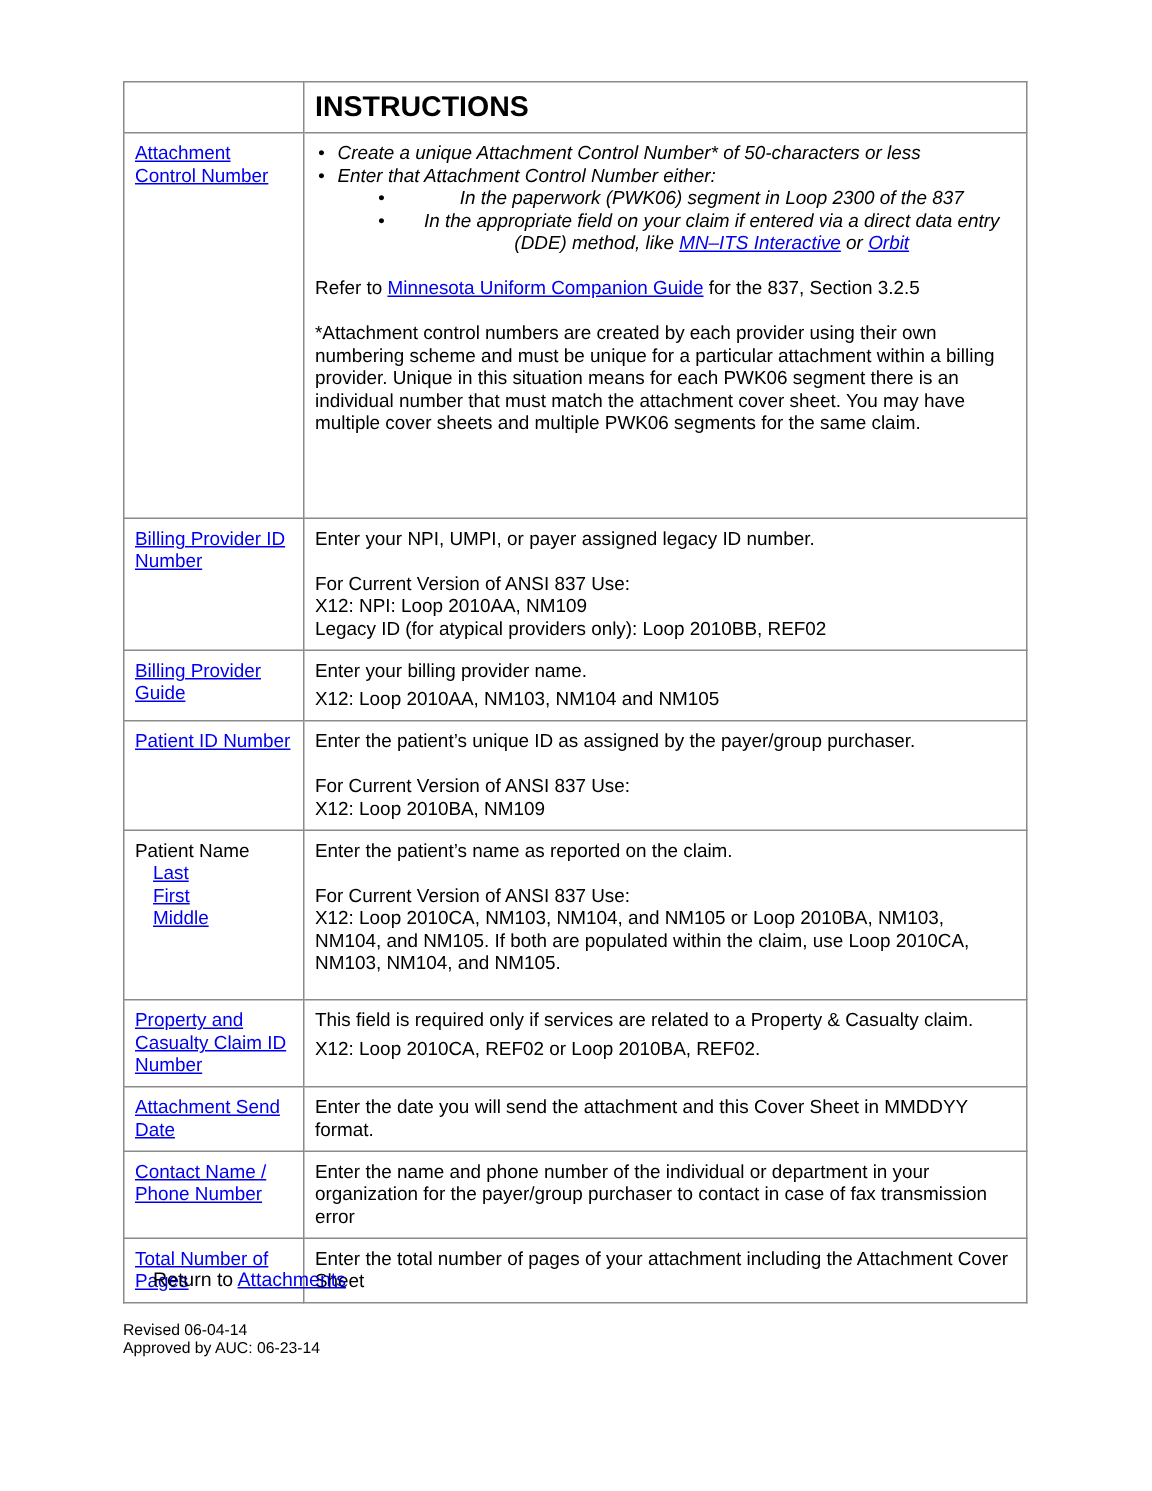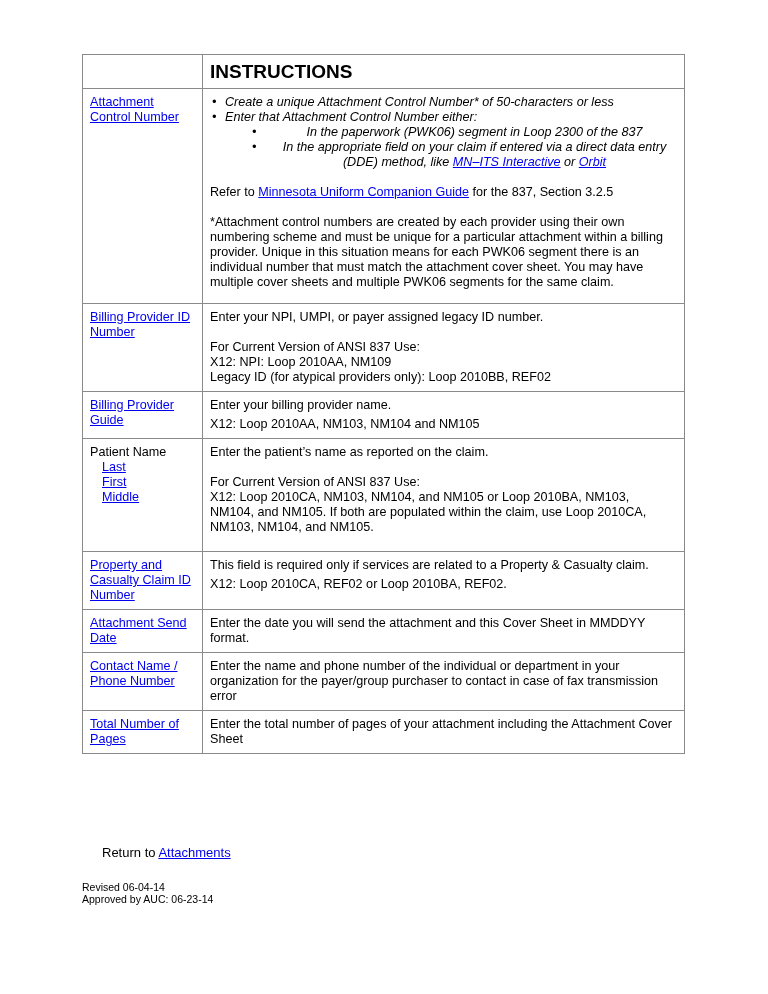--- a/index.html
+++ b/index.html
@@ -28,21 +28,21 @@
 
 <table>
   <tbody>
       <tr class="hdr">
     <td class="lab"></td>
     <td>
           <h1>INSTRUCTIONS</h1>
         </td>
   </tr>
 
-  <tr style="height:215px">
+  <tr style="height:257px">
     <td class="lab"><a href="#">Attachment Control Number</a></td>
     <td>
       <ul class="l1">
         <li>Create a unique Attachment Control Number* of 50-characters or less</li>
         <li><span>Enter that Attachment Control Number either:</span>
           <ul class="l2">
             <li>In the paperwork (PWK06) segment in Loop 2300 of the 837</li>
             <li><span>In the appropriate field on your claim if entered via a direct data entry (DDE) method, like </span><a href="#">MN–ITS Interactive</a><span> or </span><a href="#">Orbit</a></li>
           </ul>
         </li>
@@ -67,20 +67,29 @@
 
   <tr style="height:42px">
     <td class="lab"><a href="#">Billing Provider Guide</a></td>
     <td>
       <p>Enter your billing provider name.</p>
       <div class="gap-s"></div>
       <p>X12:  Loop 2010AA, NM103, NM104 and NM105</p>
     </td>
   </tr>
 
+  <tr style="height:73px">
+    <td class="lab"><a href="#">Patient ID Number</a></td>
+    <td>
+      <p>Enter the patient’s unique ID as assigned by the payer/group purchaser.</p>
+      <div class="gap"></div>
+      <p>For Current Version of ANSI 837 Use:</p>
+      <p>X12: Loop 2010BA, NM109</p>
+    </td>
+  </tr>
 
   <tr style="height:113px">
     <td class="lab">
       <span>Patient Name</span>
       <a href="#" class="sub">Last</a>
       <a href="#" class="sub">First</a>
       <a href="#" class="sub">Middle</a>
     </td>
     <td>
       <p>Enter the patient’s name as reported on the claim.</p>

